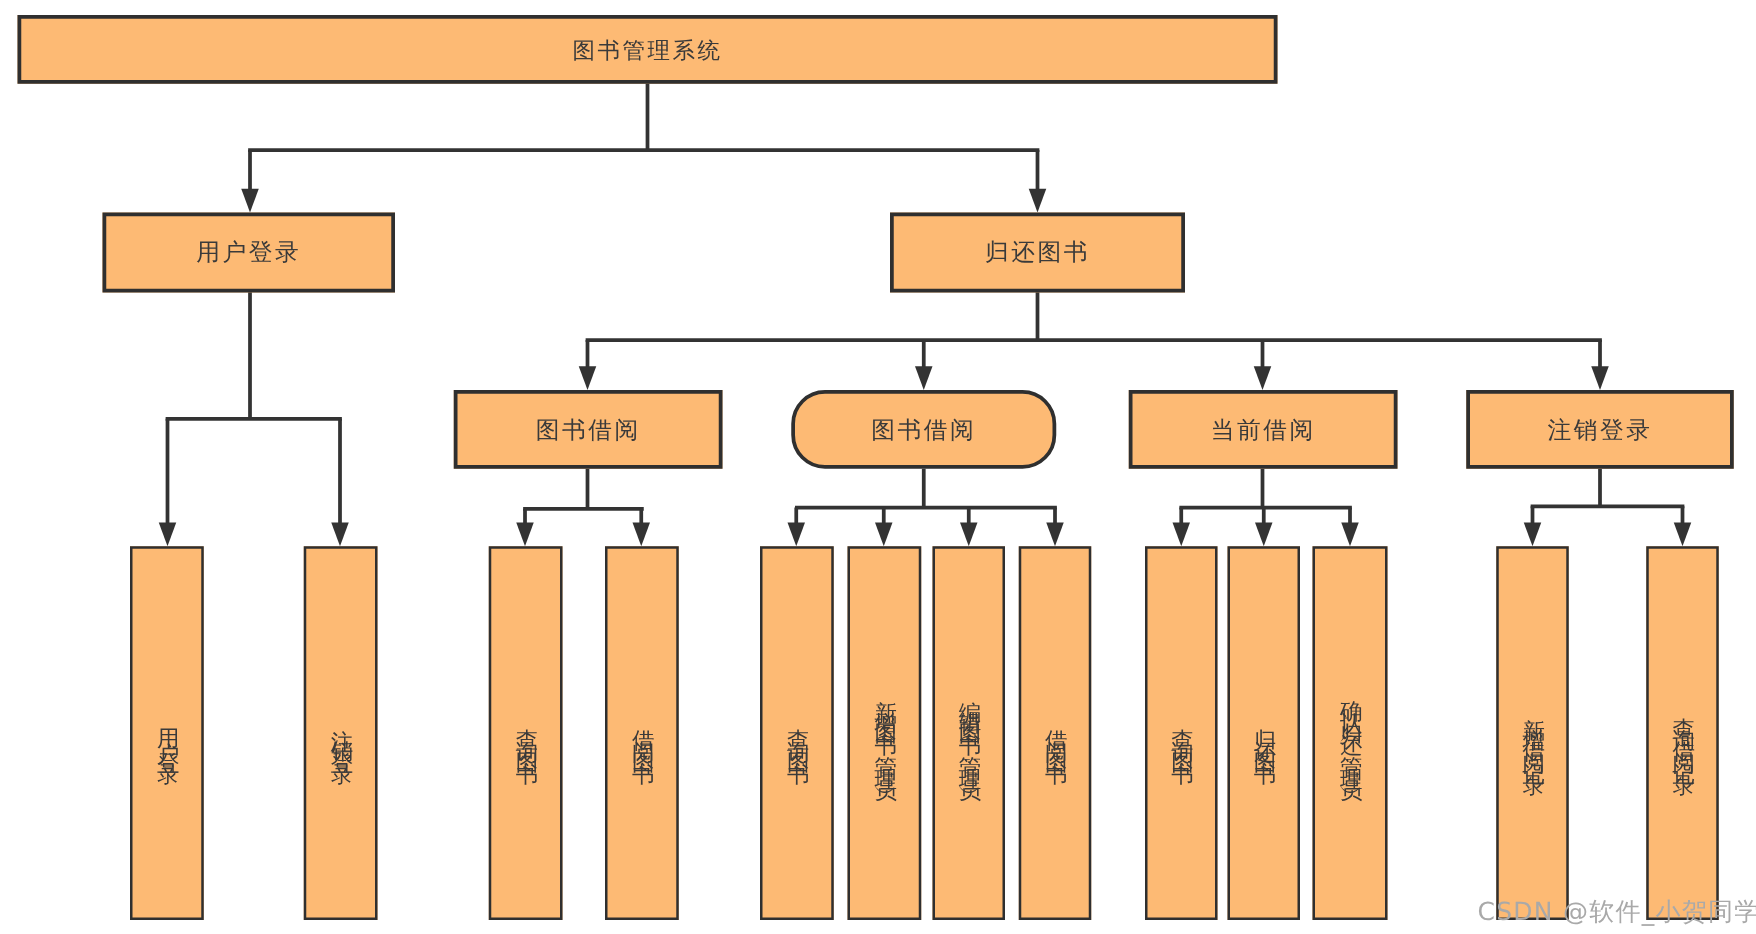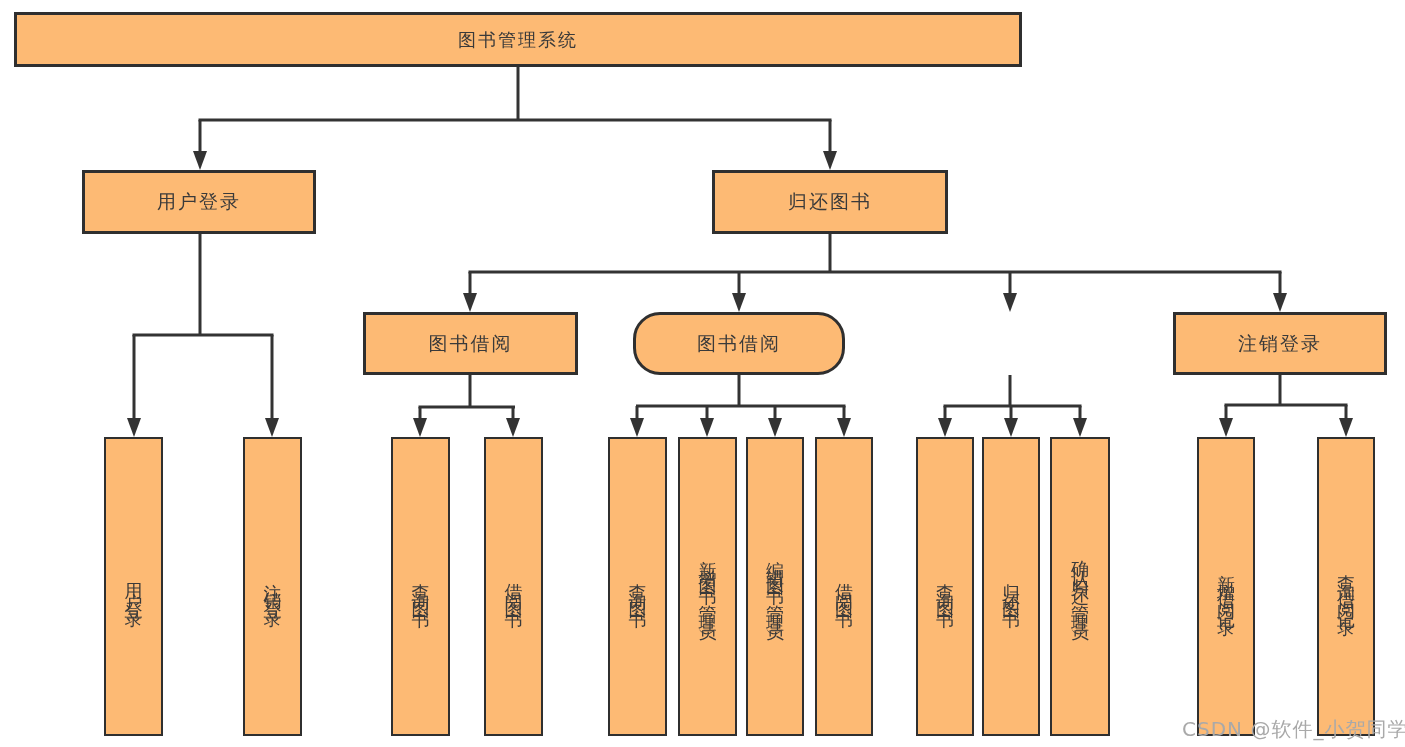--- a/index.html
+++ b/index.html
@@ -133,20 +133,21 @@
     </g>
   </svg>
 
   <div class="node root-node" style="left:14px; top:12px; width:1008px; height:55px;">图书管理系统</div>
 
   <div class="node" style="left:82px; top:170px; width:234px; height:64px;">用户登录</div>
   <div class="node" style="left:712px; top:170px; width:236px; height:64px;">归还图书</div>
 
   <div class="node" style="left:363px; top:312px; width:215px; height:63px;">图书借阅</div>
   <div class="node" style="left:633px; top:312px; width:212px; height:63px;border-radius:27px;">图书借阅</div>
+  <div class="node" style="left:903px; top:312px; width:215px; height:63px;">当前借阅</div>
   <div class="node" style="left:1173px; top:312px; width:214px; height:63px;">注销登录</div>
 
   <div class="node leaf" style="left:104px; top:437px; width:59px; height:299px;">用户登录</div>
   <div class="node leaf" style="left:243px; top:437px; width:59px; height:299px;">注销登录</div>
 
   <div class="node leaf" style="left:391px; top:437px; width:59px; height:299px;">查询图书</div>
   <div class="node leaf" style="left:484px; top:437px; width:59px; height:299px;">借阅图书</div>
 
   <div class="node leaf" style="left:608px; top:437px; width:59px; height:299px;">查询图书</div>
   <div class="node leaf" style="left:678px; top:437px; width:59px; height:299px;">新增图书（管理员）</div>

